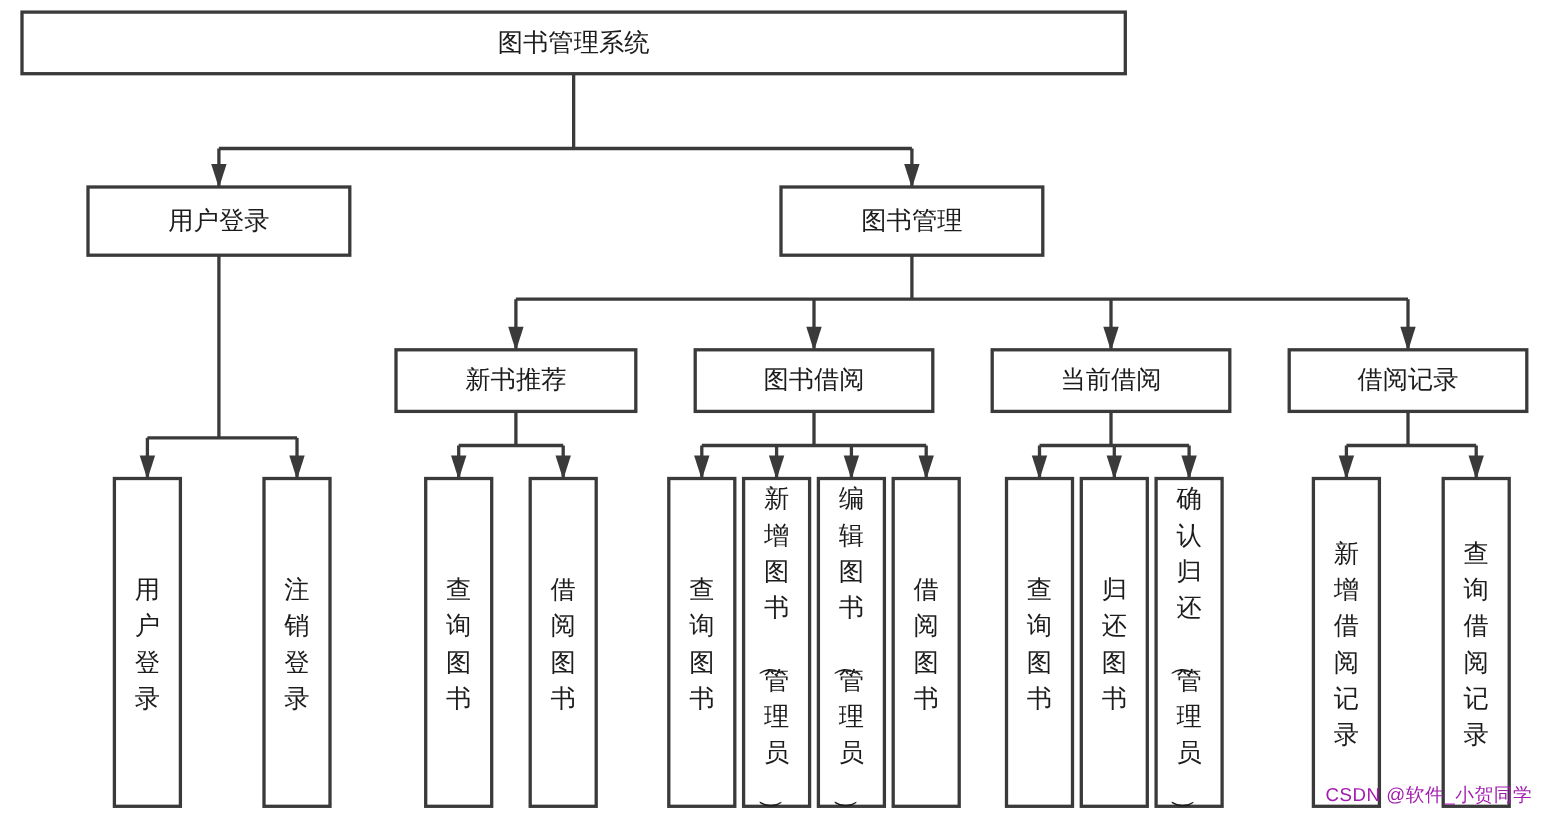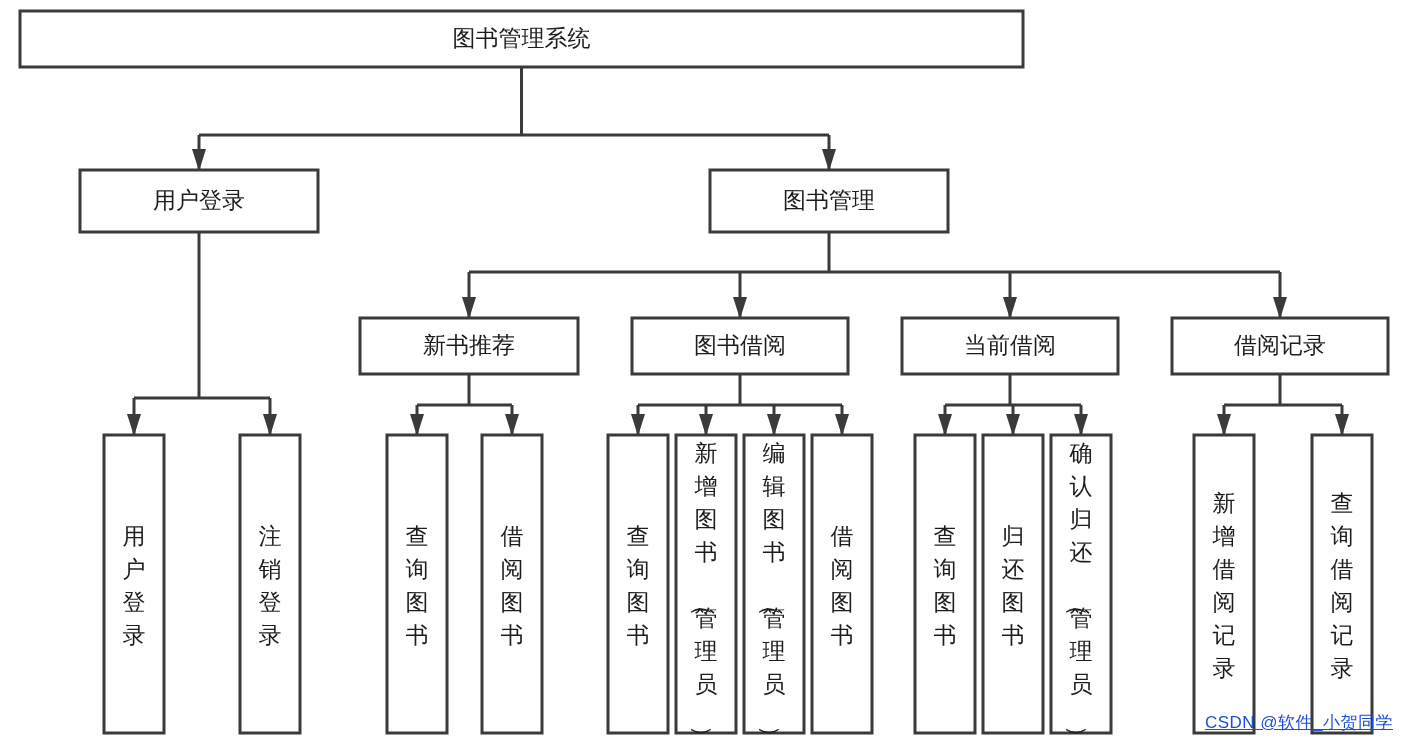--- a/index.html
+++ b/index.html
@@ -54,25 +54,24 @@
     font-size: 23px;
     fill: #1c1c1c;
     text-anchor: middle;
   }
   .watermark-text {
     position: absolute;
     right: 12px;
     bottom: 6px;
     font-family: "Liberation Sans", "DejaVu Sans", sans-serif;
     font-size: 17px;
-    color: #1d4ed8;
+    color: #a21caf;
     letter-spacing: 0.5px;
     white-space: nowrap;
     user-select: none;
-    text-decoration: underline;
   }
 </style>
 </head>
 <body>
 
 <div id="diagram-root">
   <svg class="diagram-canvas" viewBox="0 0 1405 747">
     <g id="edges-layer">
         <g>
           <line x1="521.5" y1="67" x2="521.5" y2="135" class="connector-line"></line>

